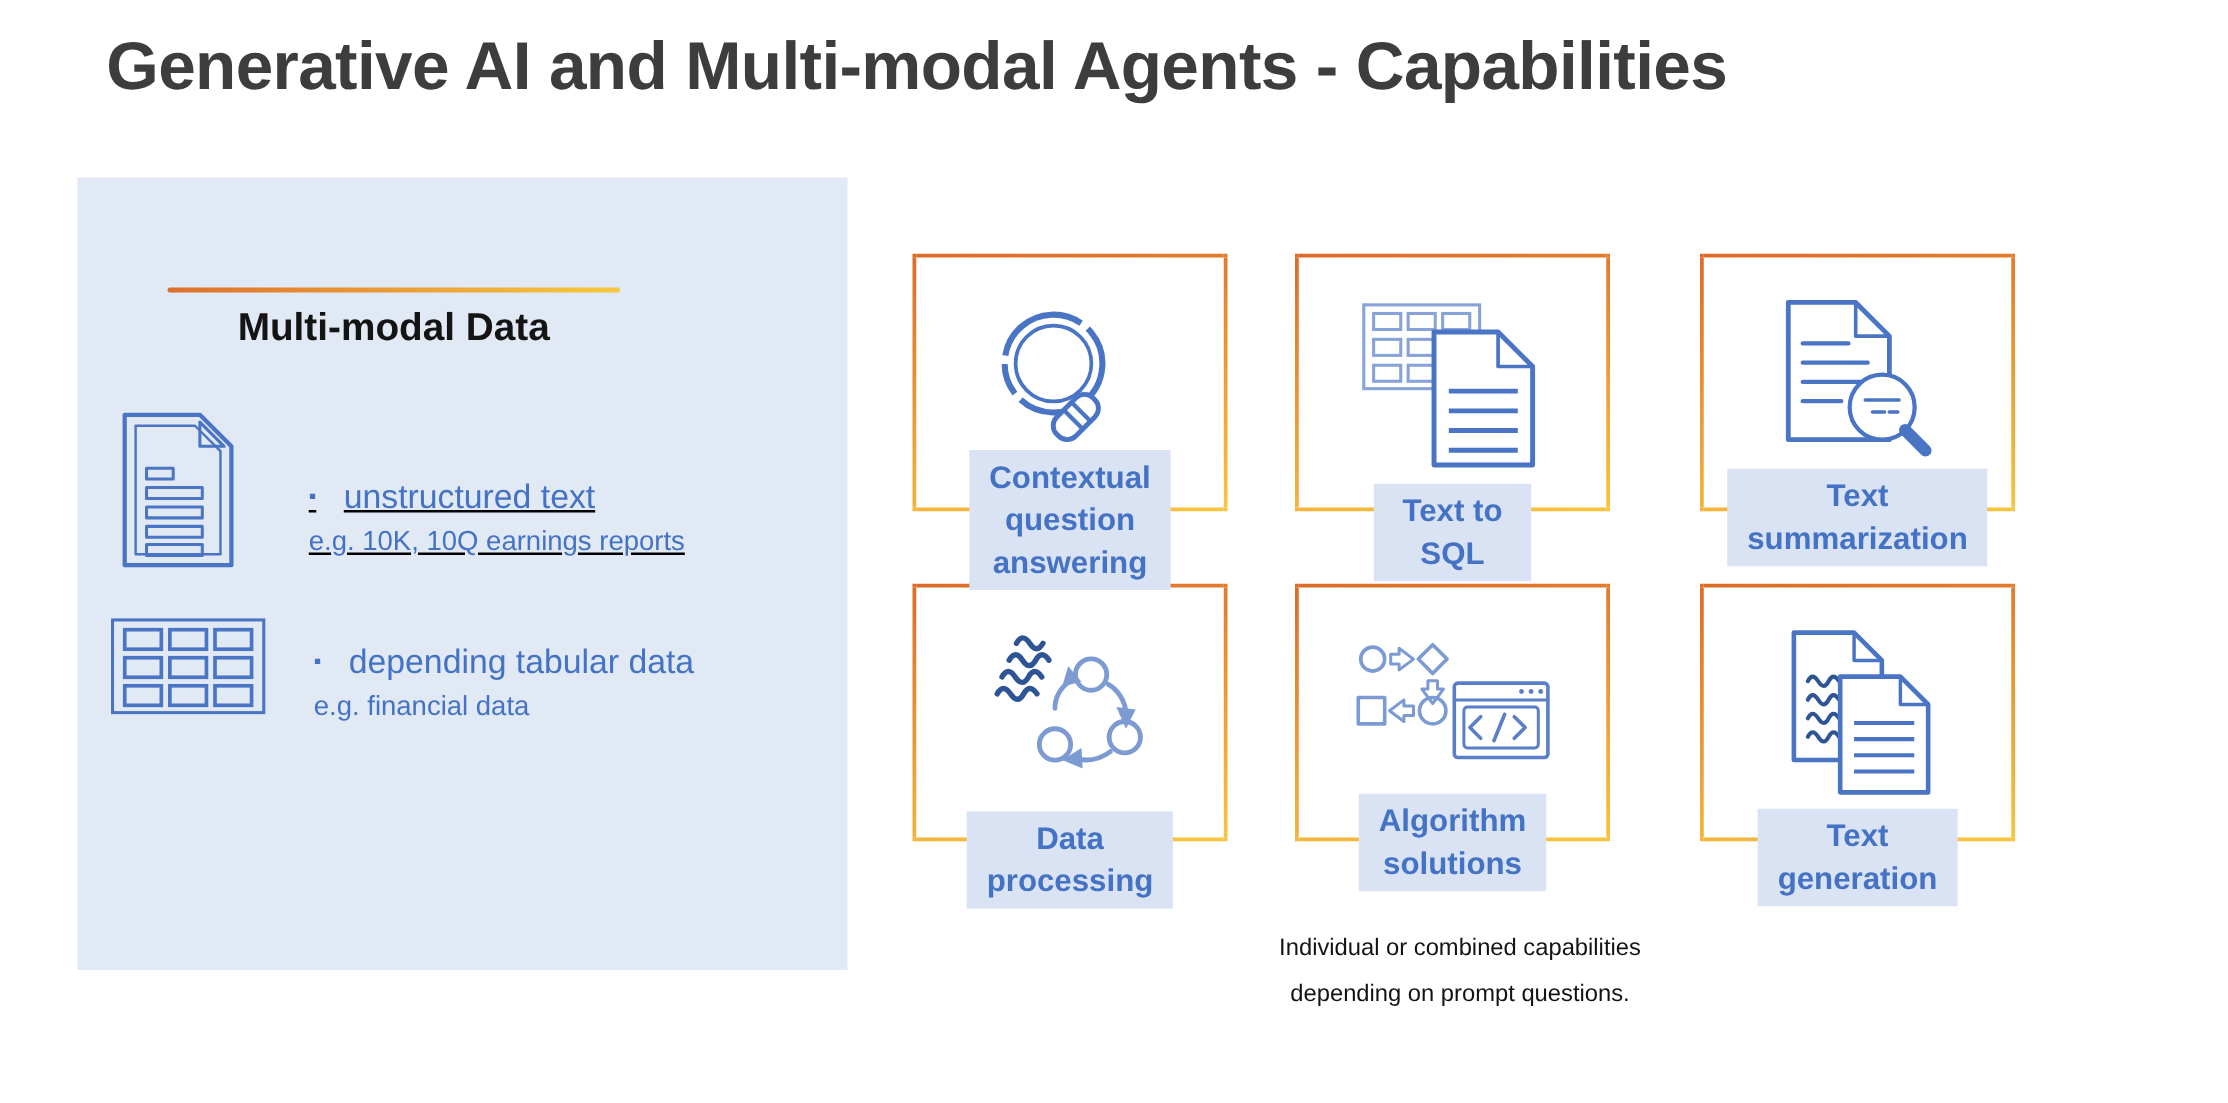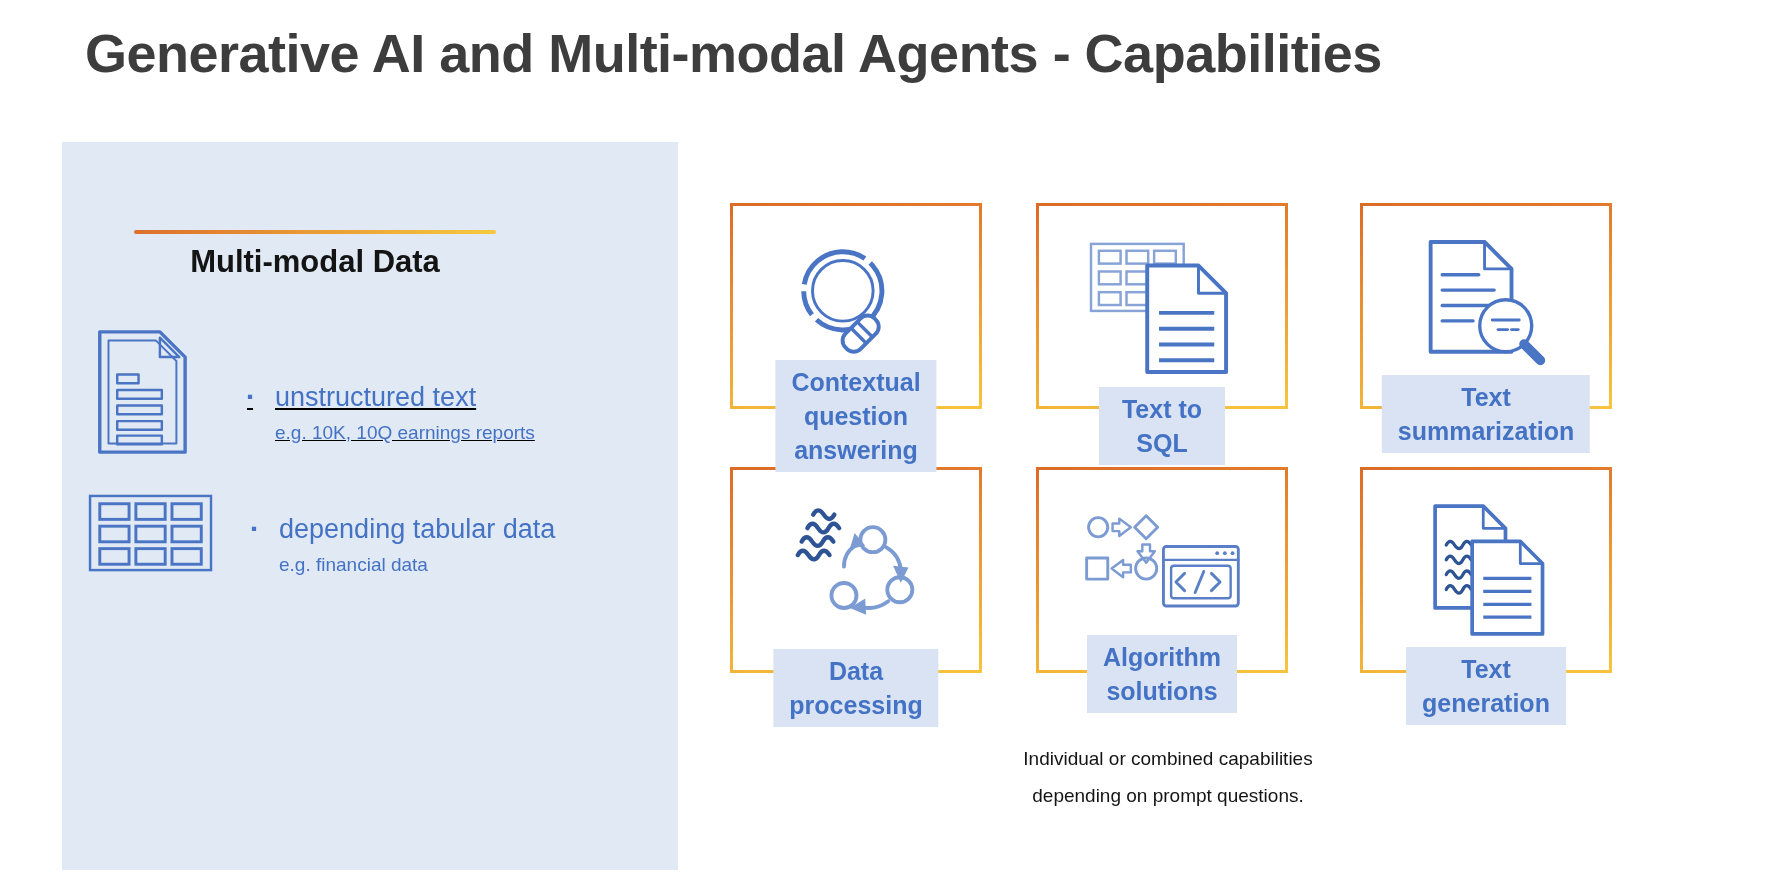--- a/index.html
+++ b/index.html
@@ -4,37 +4,37 @@
 <style>
   html,body{margin:0;padding:0;background:#fff;}
   .stage{position:relative;width:1782px;height:882px;background:#ffffff;
          font-family:"Liberation Sans",sans-serif;overflow:hidden;}
 
   
   .title{position:absolute;left:85px;top:22px;margin:0;font-size:54px;font-weight:700;
          color:#3d3d3d;letter-spacing:-0.5px;white-space:nowrap;}
 
   
-  .panel{position:absolute;left:62px;top:142px;width:616px;height:728px;background:#e0e9f4;}
+  .panel{position:absolute;left:62px;top:142px;width:616px;height:634px;background:#e0e9f4;}
   .accent-line{position:absolute;left:72px;top:88px;width:362px;height:4px;border-radius:2px;
          background:linear-gradient(90deg,#dd6f2c,#f6c93f);}
   .panel-heading{position:absolute;left:72px;top:102px;width:362px;margin:0;text-align:center;
          font-size:31px;font-weight:700;color:#141414;}
   .row{position:absolute;display:flex;align-items:flex-start;}
   .row1{left:30px;top:182px;text-decoration:underline;}
   .row2{left:26px;top:352px;}
   .row3{left:30px;top:458px;}
   .row .icon{flex:none;line-height:0;}
   .row .text{color:#4472c4;}
   .row1 .text{margin-left:58px;margin-top:56px;}
   .row2 .text{margin-left:36px;margin-top:18px;}
   .row3 .text{margin-left:22px;margin-top:32px;}
   .bullet-line{font-size:27px;line-height:33px;white-space:nowrap;}
   .bullet{font-size:17px;vertical-align:4px;margin-right:22px;}
-  .example{font-size:19px;line-height:31px;margin-top:3px;white-space:nowrap;margin-left:28px;}
+  .example{font-size:22px;line-height:31px;margin-top:3px;white-space:nowrap;}
 
   
   .card{position:absolute;width:252px;height:206px;}
   .c1{left:730px;top:203px;} .c2{left:1036px;top:203px;} .c3{left:1360px;top:203px;}
   .c4{left:730px;top:467px;} .c5{left:1036px;top:467px;} .c6{left:1360px;top:467px;}
   .box{position:absolute;inset:0;background:#fff;border:3px solid;
        border-image:linear-gradient(170deg,#dd6b28,#f8c43e) 1;
        display:flex;align-items:center;justify-content:center;}
   .card-label{position:absolute;left:50%;transform:translateX(-50%);z-index:2;
        background:#d9e3f3;color:#4472c4;font-weight:700;font-size:25px;line-height:34px;

